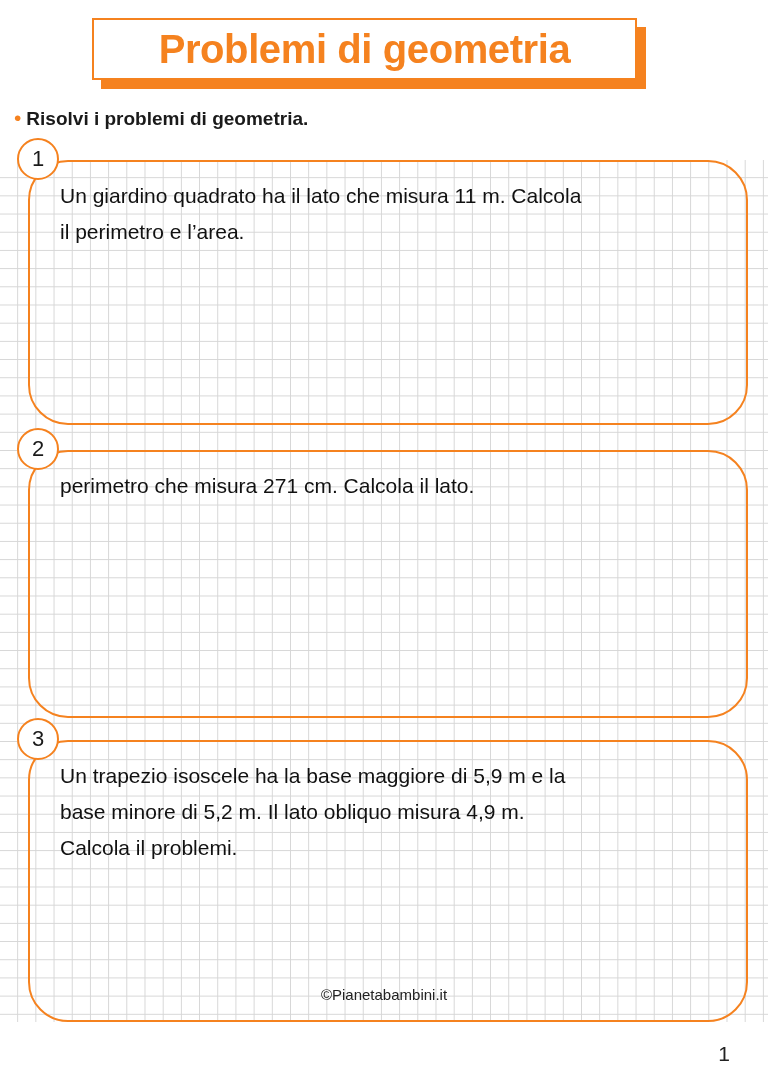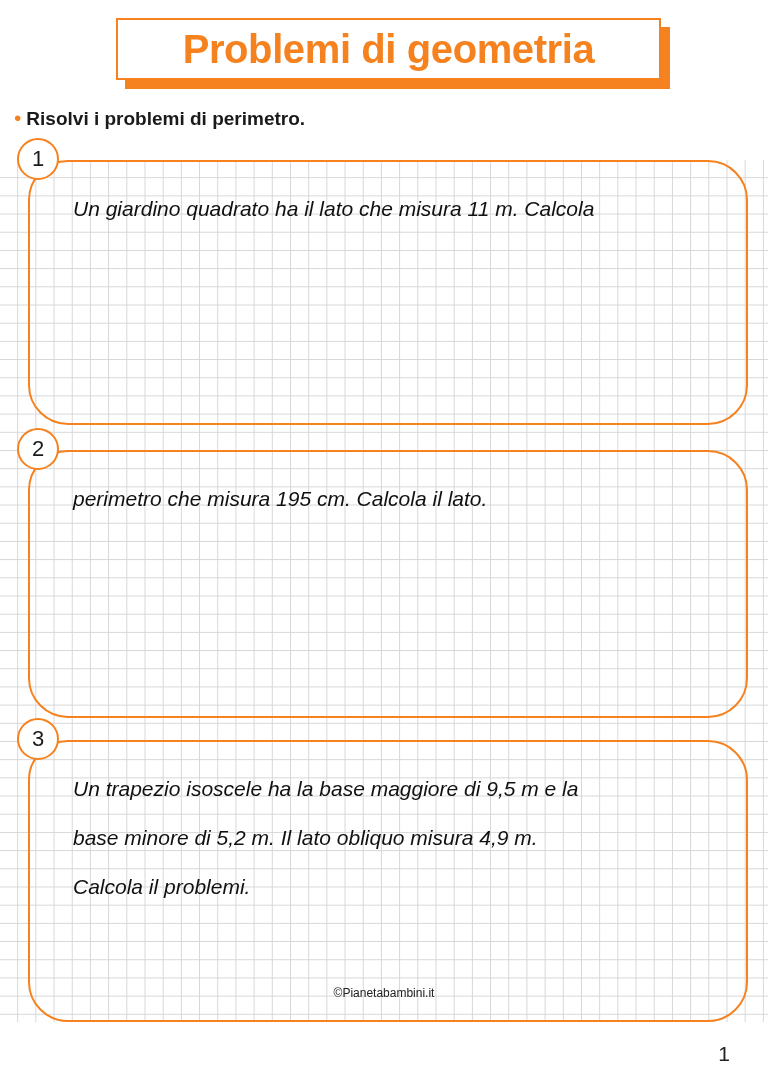--- a/index.html
+++ b/index.html
@@ -33,21 +33,21 @@
       linear-gradient(to right, #d6d6d6 1px, transparent 1px),
       linear-gradient(to bottom, #d6d6d6 1px, transparent 1px);
     background-size: 18.2px 18.2px;
     background-position: -1px -1px;
     z-index: 0;
   }
 
   
   .title-wrap {
     position: absolute;
-    left: 116px;
+    left: 92px;
     top: 18px;
     width: 545px;
     height: 62px;
     z-index: 3;
   }
   .title-shadow {
     position: absolute;
     left: 9px;
     top: 9px;
     width: 100%;
@@ -133,33 +133,32 @@
     position: absolute;
     left: 30px;
     top: 16px;
     width: 660px;
     color: #111111;
     font-size: 21px;
     line-height: 36px;
     z-index: 3;
   }
   .problem-text p {
-    margin: 13px;
+    margin: 0;
     white-space: nowrap;
-    font-style: italic;
   }
 
   
   .footer-copy {
     position: absolute;
     left: 0;
     top: 986px;
     width: 768px;
     text-align: center;
-    font-size: 12px;
+    font-size: 15px;
     color: #222222;
     z-index: 3;
   }
   .footer-page {
     position: absolute;
     right: 38px;
     top: 1042px;
     font-size: 21px;
     color: #222222;
     z-index: 3;
@@ -174,47 +173,48 @@
 
   <div class="title-wrap">
     <div class="title-shadow"></div>
     <div class="title-box">
       <div class="title-text">Problemi di geometria</div>
     </div>
   </div>
 
   <div class="instruction">
     <span class="bullet">•</span>
-    <span class="instruction-text">Risolvi i problemi di perimetro.</span>
+    <span class="instruction-text">Risolvi i problemi di geometria.</span>
   </div>
 
   <div class="problem" style="top:160px; height:265px;">
     <div class="badge">
       <span>1</span>
     </div>
     <div class="problem-text">
       <p>Un giardino quadrato ha il lato che misura 11 m. Calcola</p>
+      <p>il perimetro e l’area.</p>
     </div>
   </div>
 
   <div class="problem" style="top:450px; height:268px;">
     <div class="badge">
       <span>2</span>
     </div>
     <div class="problem-text">
-      <p>perimetro che misura 195 cm. Calcola il lato.</p>
+      <p>perimetro che misura 271 cm. Calcola il lato.</p>
     </div>
   </div>
 
   <div class="problem" style="top:740px; height:282px;">
     <div class="badge">
       <span>3</span>
     </div>
     <div class="problem-text">
-      <p>Un trapezio isoscele ha la base maggiore di 9,5 m e la</p>
+      <p>Un trapezio isoscele ha la base maggiore di 5,9 m e la</p>
       <p>base minore di 5,2 m. Il lato obliquo misura 4,9 m.</p>
       <p>Calcola il problemi.</p>
     </div>
   </div>
 
   <div class="footer-copy">©Pianetabambini.it</div>
   <div class="footer-page">1</div>
 
 </div>
 

